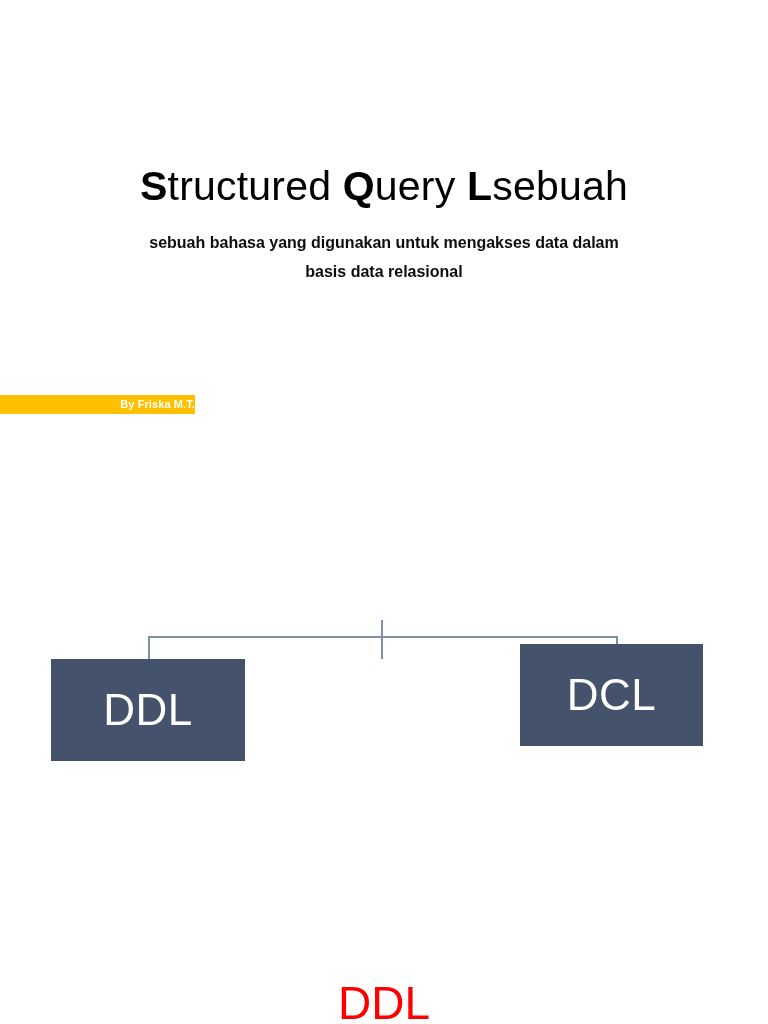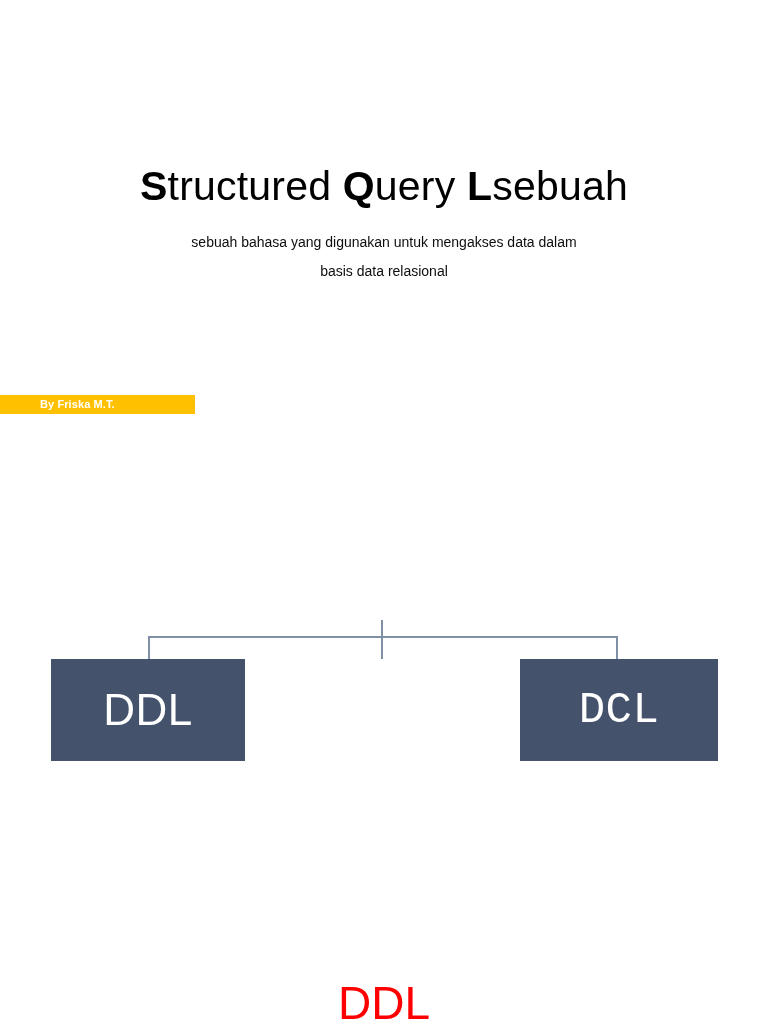--- a/index.html
+++ b/index.html
@@ -42,41 +42,41 @@
     font-weight: 700;
   }
 
   
   .subtitle {
     position: absolute;
     left: 0;
     top: 228px;
     width: 768px;
     text-align: center;
-    font-size: 14px;
+    font-size: 16px;
     line-height: 29px;
-    font-weight: 400;
+    font-weight: 700;
     color: #0d0d0d;
   }
   .subtitle-line {
     display: block;
     white-space: nowrap;
   }
 
   
   .author-banner {
     position: absolute;
     left: 0;
     top: 395px;
     width: 195px;
     height: 19px;
     background: #ffc000;
     display: flex;
     align-items: center;
-    justify-content: flex-start;
+    justify-content: flex-end;
     box-sizing: border-box;
     padding-left: 40px;
   }
   .author-banner-label {
     font-size: 11px;
     font-weight: 700;
     color: #ffffff;
     line-height: 19px;
     white-space: nowrap;
     letter-spacing: 0.1px;
@@ -123,24 +123,23 @@
     height: 102px;
   }
   .node-dml {
     left: 286px;
     top: 659px;
     width: 192px;
     height: 102px;
   }
   .node-dcl {
     left: 520px;
-    top: 659px;
-    width: 198px;
+    top: 644px;
+    width: 183px;
     height: 102px;
-    font-family: Liberation Mono, monospace;
   }
   .node-ddl .node-label,
   .node-dml .node-label,
   .node-dcl .node-label { font-size: 44px; }
 
   
   .connector {
     position: absolute;
     background: #7f90a6;
   }

